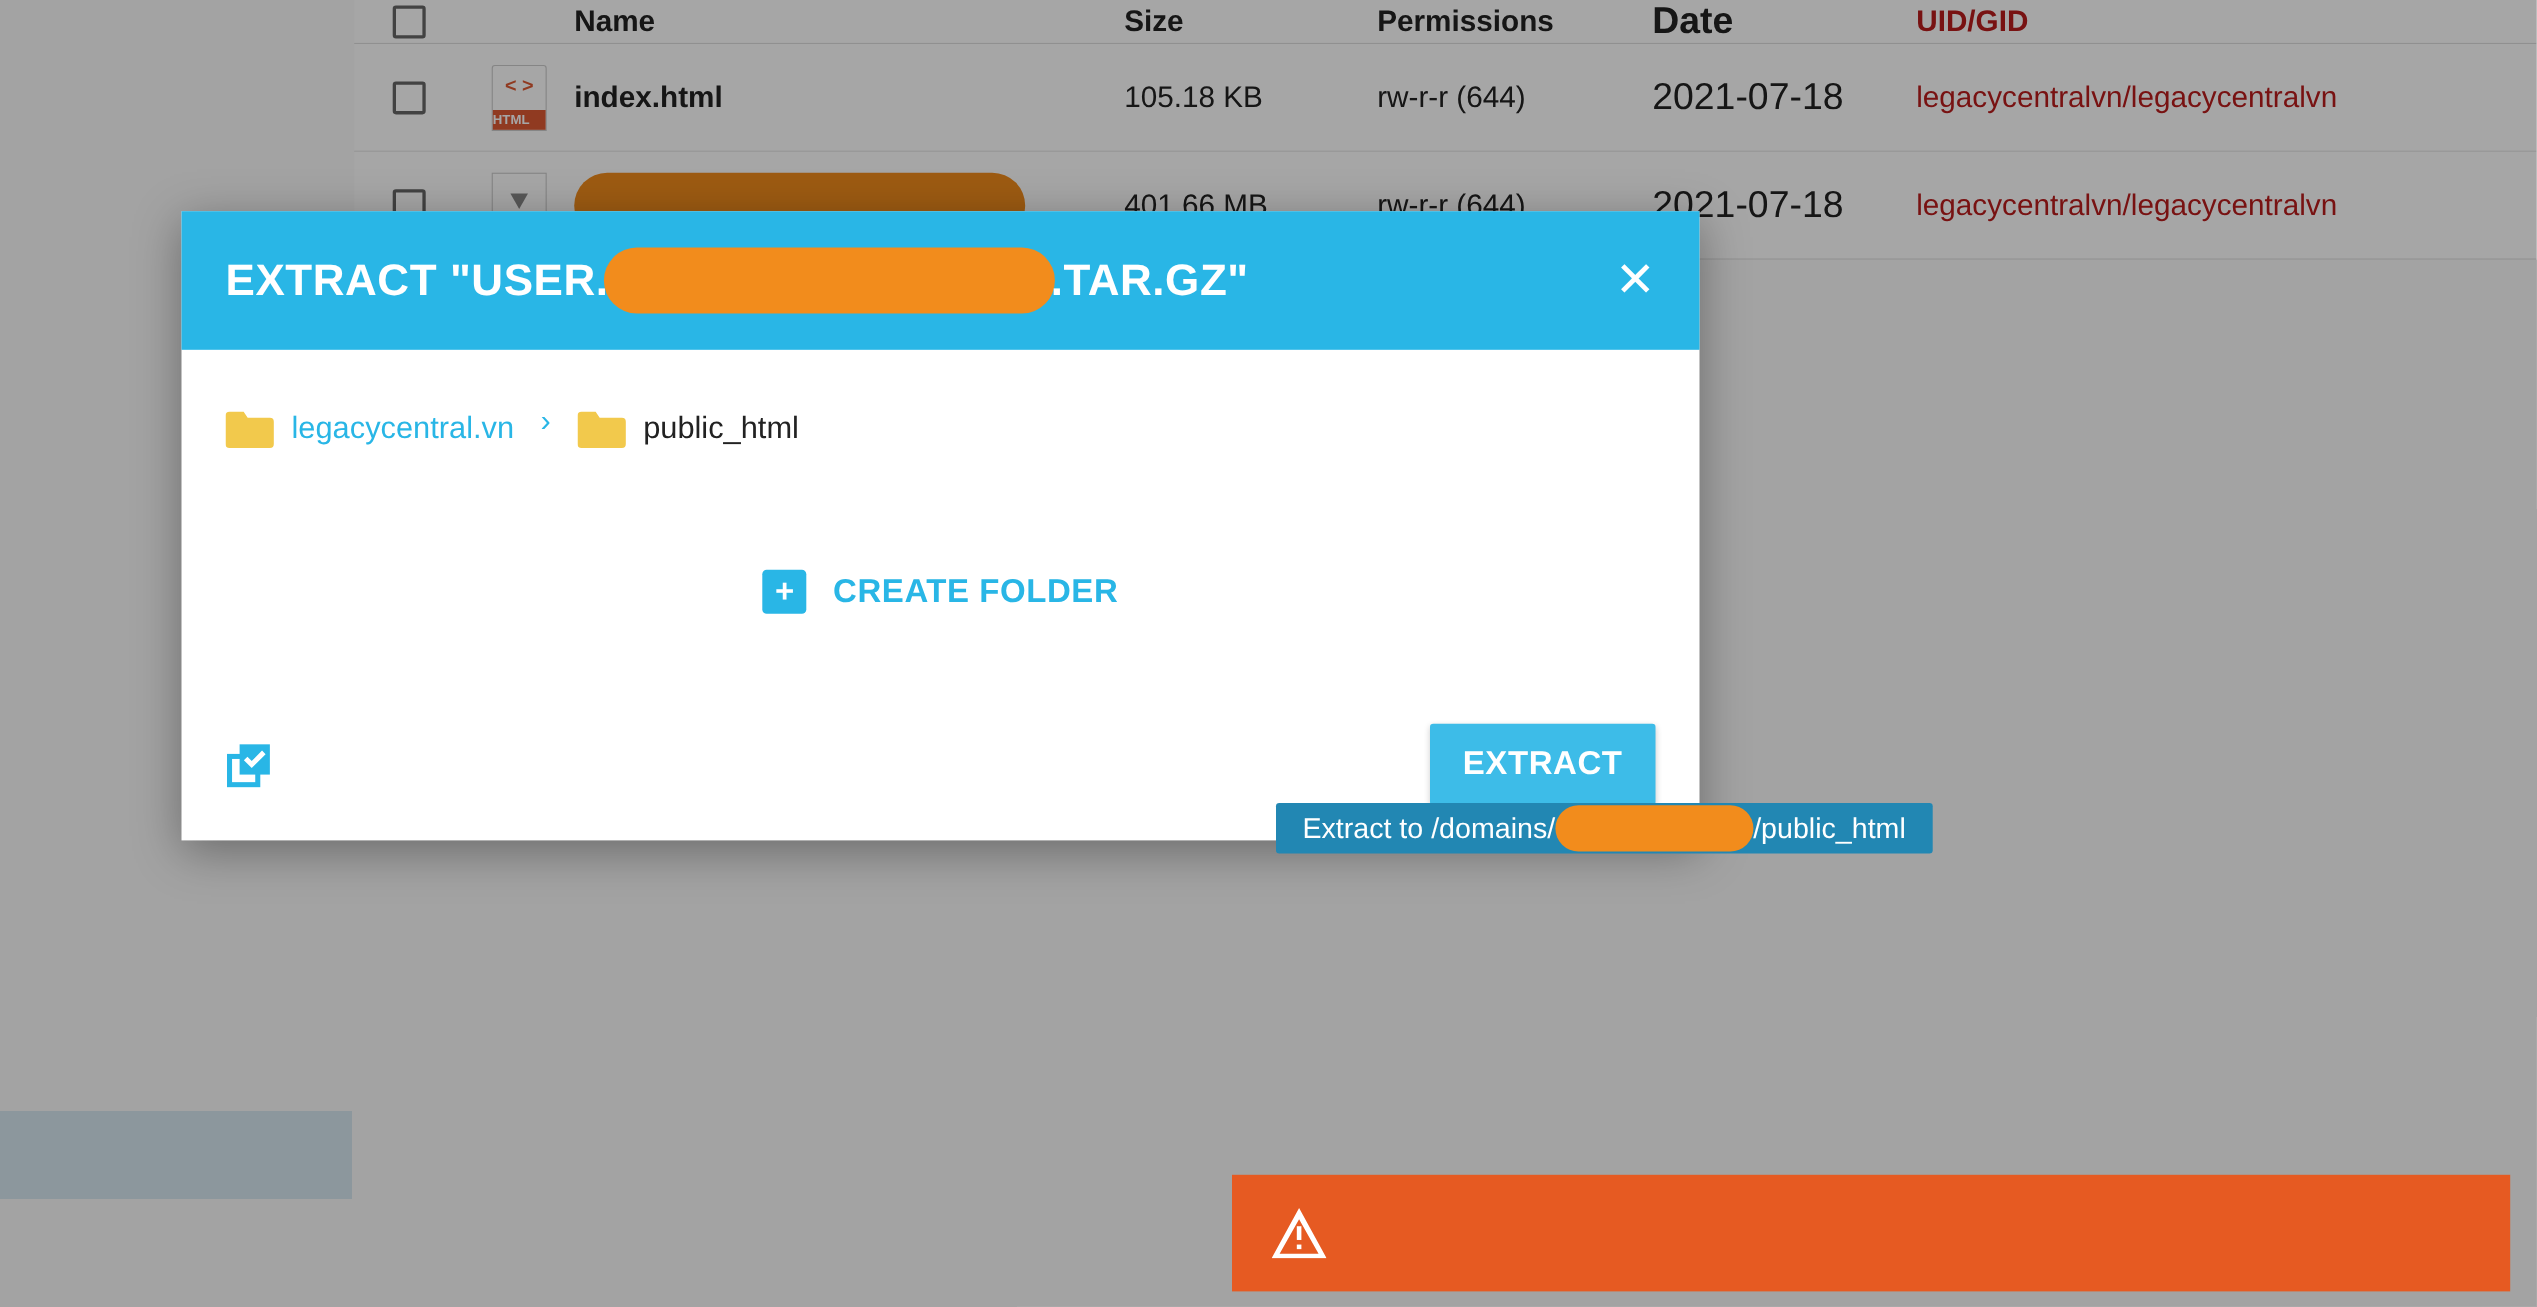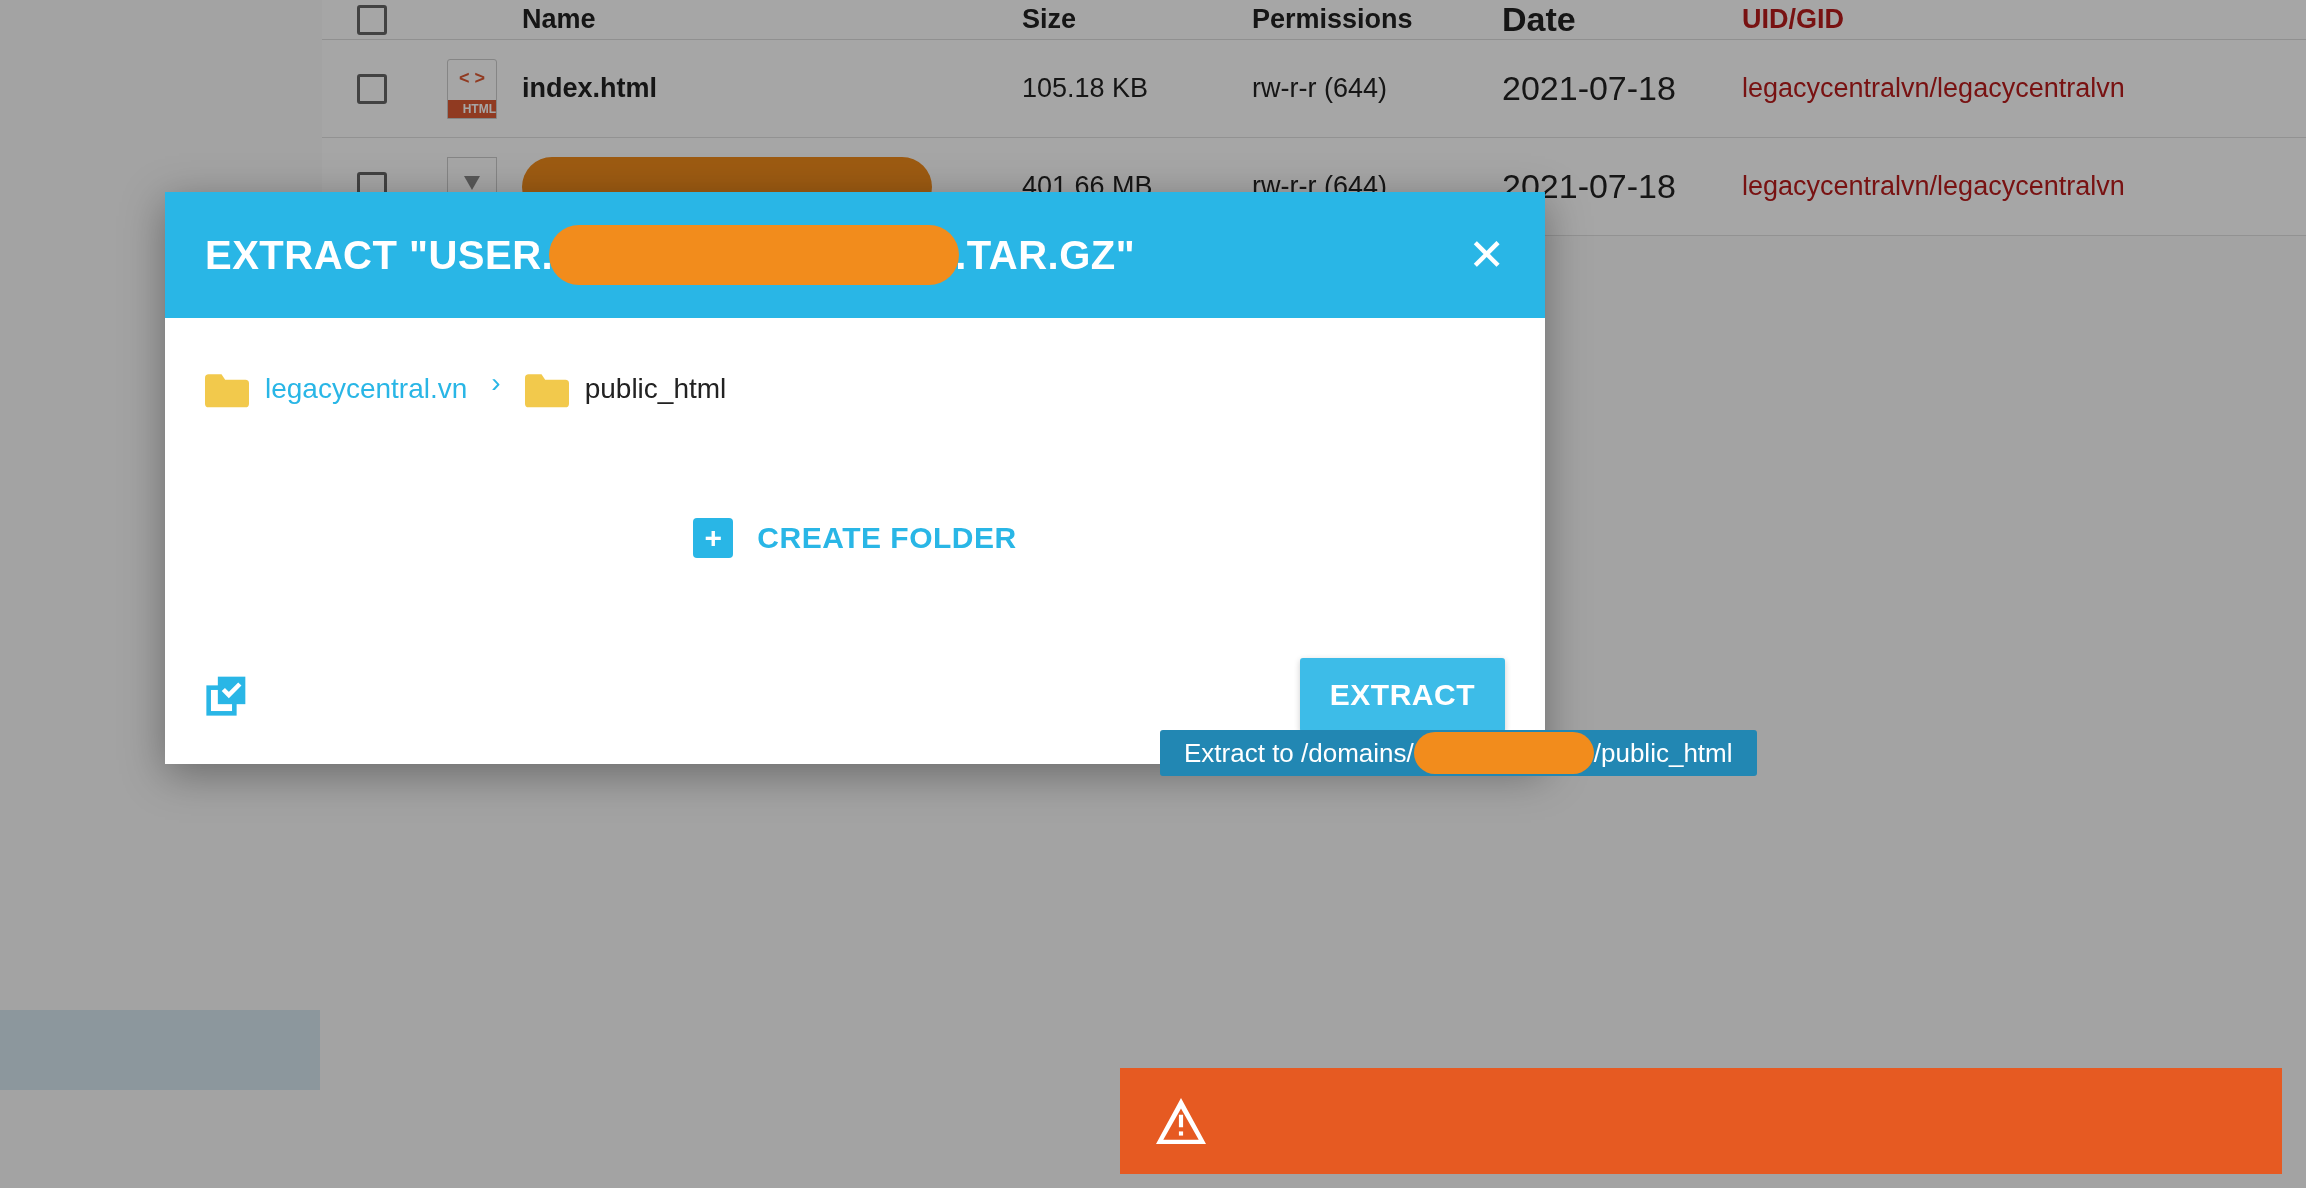--- a/index.html
+++ b/index.html
@@ -20,21 +20,21 @@
     .col-name { width: 500px; font-weight: 700; font-size: 27px; color: #222; display:flex; align-items:center; }
     .col-size { width: 230px; font-size: 27px; color: #222; }
     .col-perm { width: 250px; font-size: 27px; color: #222; }
     .col-date { width: 240px; font-size: 34px; color: #222; }
     .col-uid { flex: 1; font-size: 27px; color: #b91c1c; }
     
     .checkbox { width: 30px; height: 30px; border: 3px solid #666; border-radius: 3px; }
     
     .html-icon { width: 50px; height: 60px; background: #fff; border: 1px solid #ccc; border-radius: 3px 3px 0 0; position: relative; display: flex; flex-direction: column; align-items: center; justify-content: flex-end; }
     .html-icon::before { content: "< >"; color: #de5a33; font-size: 18px; font-weight: 700; position: absolute; top: 8px; }
-    .html-label { background: #de5a33; color: #fff; font-size: 12px; font-weight: 700; width: 100%; text-align: right; padding: 2px 0; }
+    .html-label { background: #de5a33; color: #fff; font-size: 12px; font-weight: 700; width: 100%; text-align: left; padding: 2px 0; }
     
     .gz-icon { width: 50px; height: 60px; background: #fff; border: 1px solid #ccc; position: relative; display: flex; align-items: center; justify-content: center; }
     .gz-arrow { width: 0; height: 0; border-left: 8px solid transparent; border-right: 8px solid transparent; border-top: 14px solid #888; position: relative; top: -4px; }
     
     .redact-pill { background: #f28c1c; border-radius: 40px; }
     .redact-name { width: 410px; height: 60px; }
     
     
     .modal { position: absolute; left: 165px; top: 192px; width: 1380px; background: #fff; box-shadow: 0 10px 40px rgba(0,0,0,0.35); z-index: 10; }
     .modal-header { background: #29b6e6; height: 126px; display: flex; align-items: center; padding: 0 40px; justify-content: space-between; }

